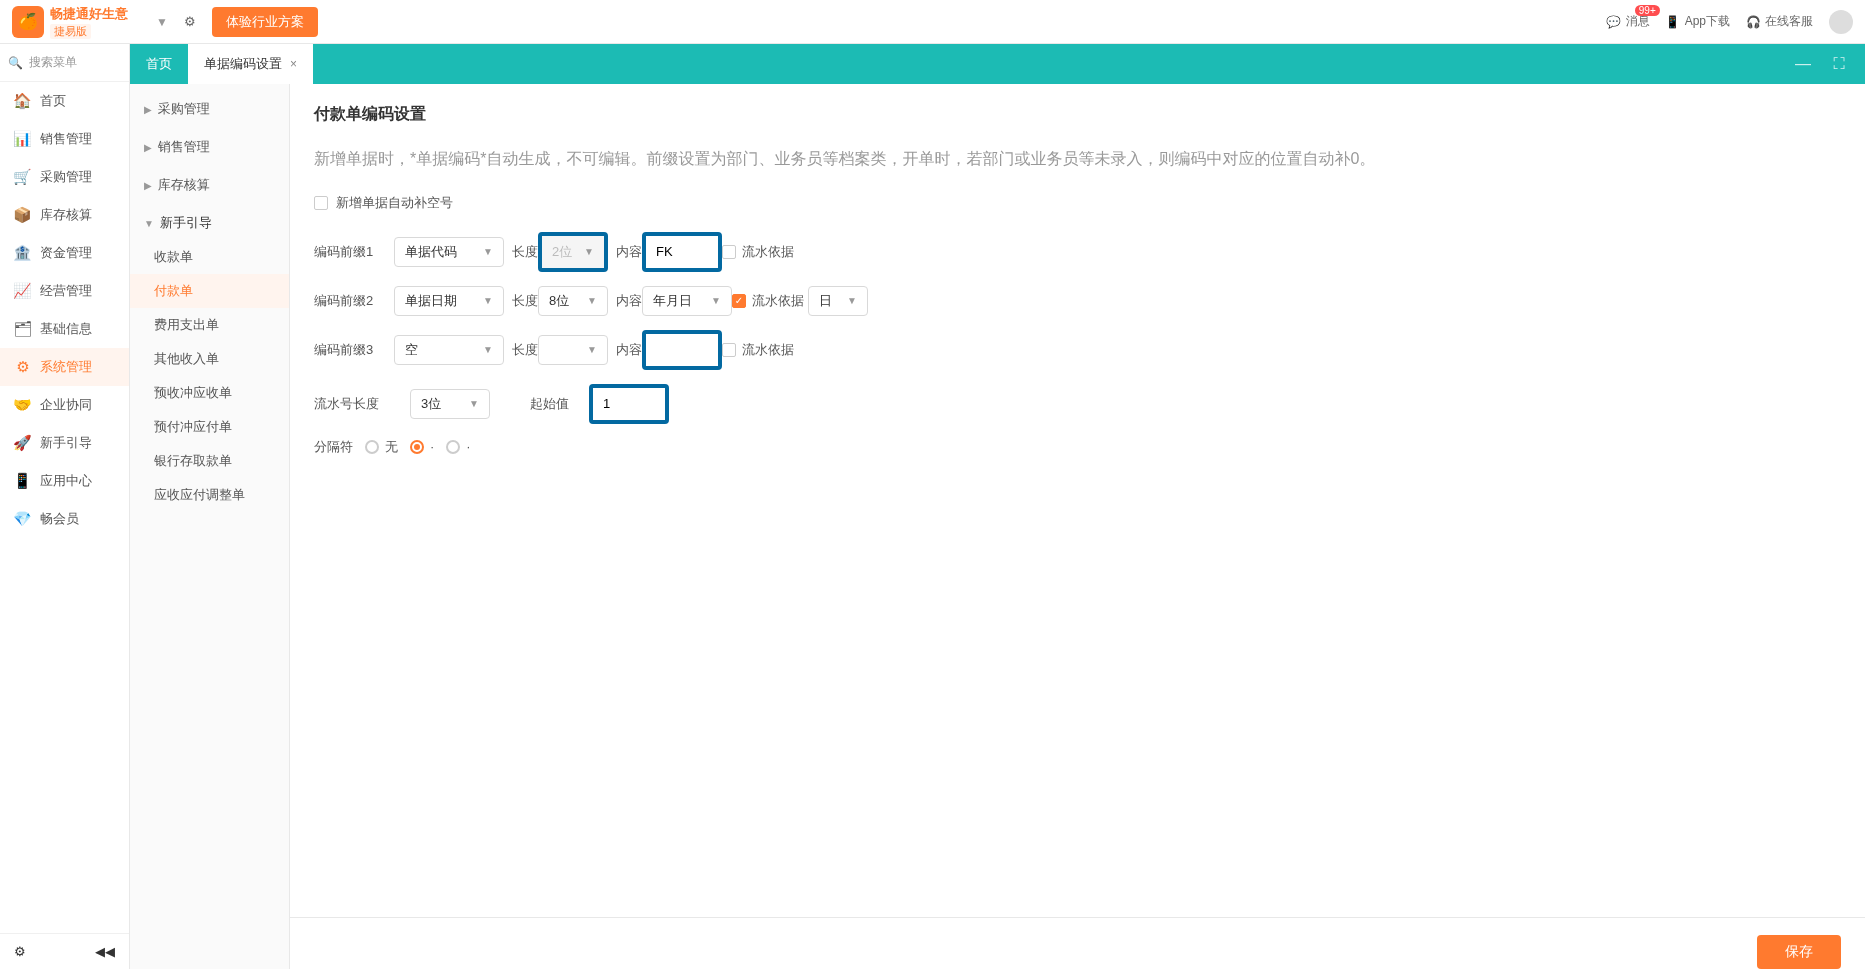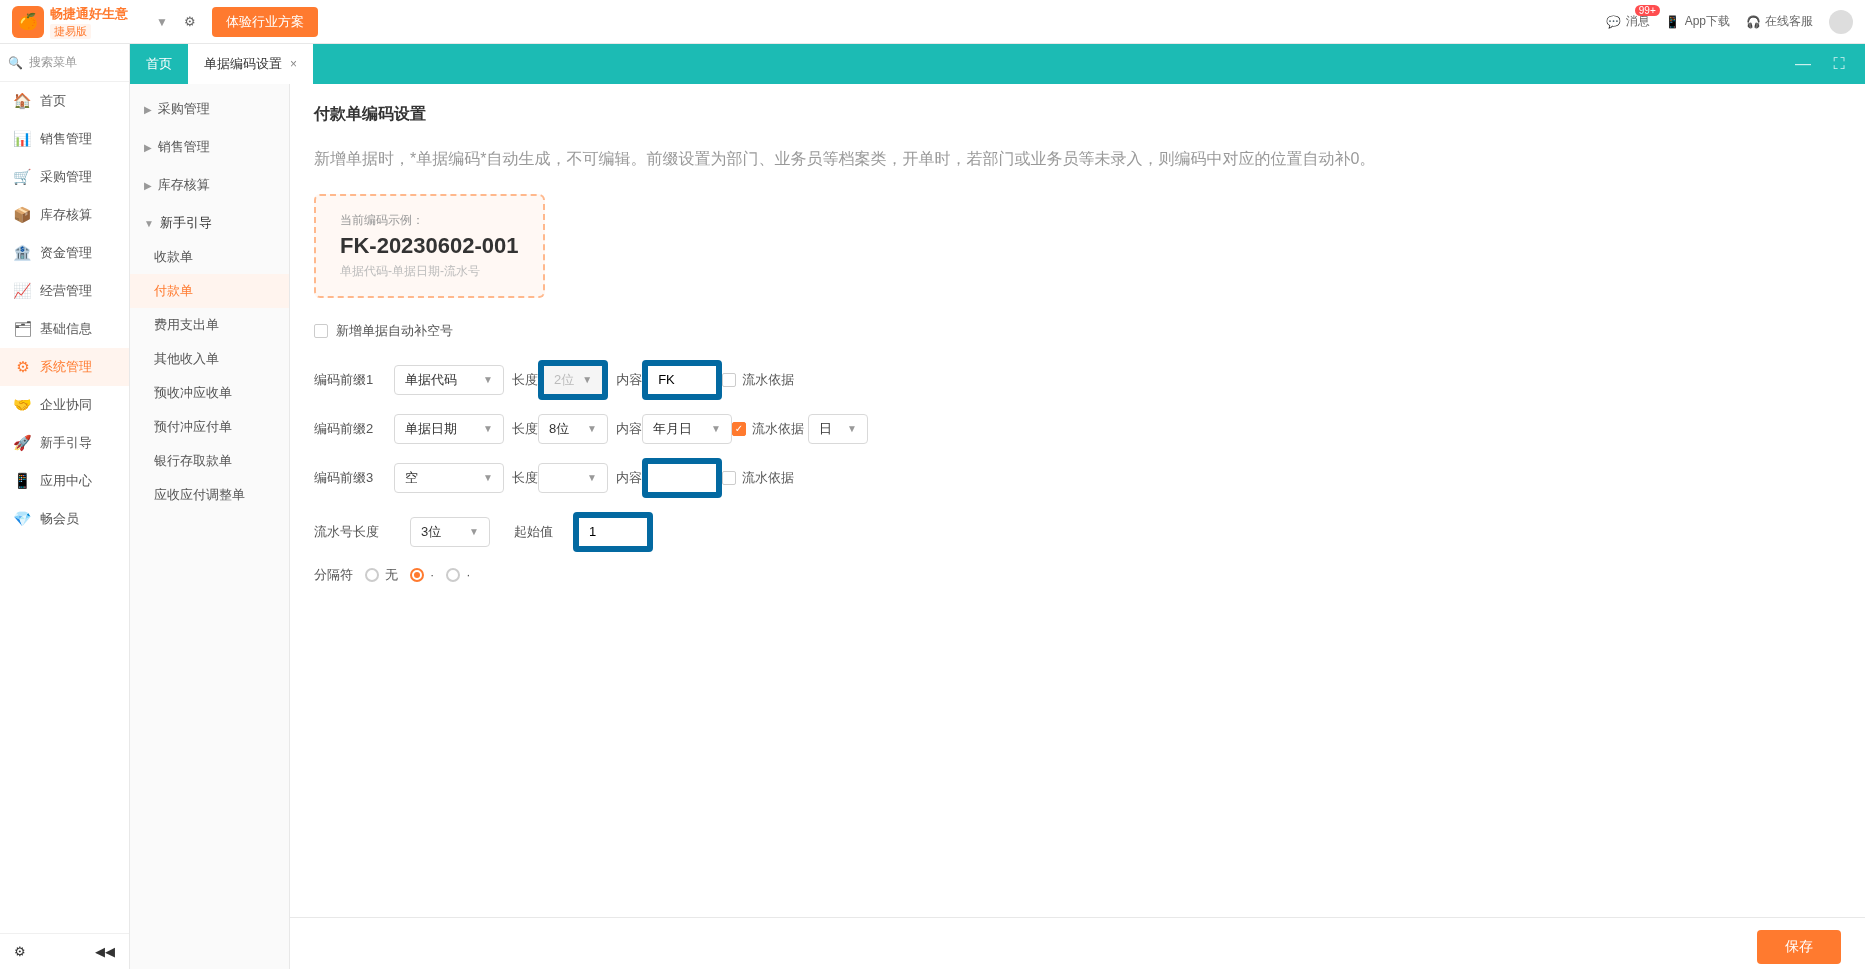--- a/index.html
+++ b/index.html
@@ -163,21 +163,21 @@
       background: #fff;
       display: flex;
       align-items: center;
       gap: 8px;
       cursor: pointer;
       min-width: 100px;
       height: 30px;
     }
     .form-select .arrow { font-size: 10px; color: #999; margin-left: auto; }
     .form-input {
-      border: 6px solid #0369a1;
+      border: 4px solid #0369a1;
       border-radius: 4px;
       padding: 4px 10px;
       font-size: 13px;
       background: #fff;
       height: 40px;
       min-width: 80px;
     }
     .form-input.disabled { background: #f5f5f5; color: #bbb; }
     .length-label { font-size: 13px; color: #555; margin-left: 8px; }
     .content-label { font-size: 13px; color: #555; margin-left: 8px; }
@@ -194,23 +194,23 @@
     
     .sep-row { display: flex; align-items: center; gap: 12px; margin-top: 8px; font-size: 13px; color: #555; }
     .sep-radio { display: flex; align-items: center; gap: 6px; }
 
     
     .save-bar {
       height: 52px;
       background: #fff;
       border-top: 1px solid #e8e8e8;
       display: flex;
-      align-items: flex-start;
+      align-items: flex-end;
       justify-content: flex-end;
-      padding: 12px 24px;
+      padding: 0 24px;
       flex-shrink: 0;
     }
     .save-btn {
       background: #ff7a2f;
       color: #fff;
       border: none;
       padding: 8px 28px;
       border-radius: 4px;
       font-size: 14px;
       cursor: pointer;
@@ -374,25 +374,20 @@
         <div class="page-main">
 
           <div class="page-title">付款单编码设置</div>
 
           
 
           
           <div class="info-text">新增单据时，*单据编码*自动生成，不可编辑。前缀设置为部门、业务员等档案类，开单时，若部门或业务员等未录入，则编码中对应的位置自动补0。</div>
 
           
-          <div class="preview-card">
-            <div class="preview-label">当前编码示例：</div>
-            <div class="preview-code">FK-20230602-001</div>
-            <div class="preview-sub">单据代码-单据日期-流水号</div>
-          </div>
 
           
           <div class="auto-fill-row">
             <div class="checkbox-box"></div>
             <span>新增单据自动补空号</span>
           </div>
 
           
           <div class="form-row">
             <span class="form-label">编码前缀1</span>
@@ -460,21 +455,21 @@
             </div>
           </div>
 
           
           <div class="serial-row">
             <span class="form-label">流水号长度</span>
             <div class="form-select" style="min-width:80px;">
               <span>3位</span>
               <span class="arrow">▼</span>
             </div>
-            <span style="font-size:13px;color:#555;margin-left:8px;">起始值</span>
+            <span style="font-size:13px;color:#555;margin-left:24px;">起始值</span>
             <input class="form-input" value="1" style="width: 80px; margin-left: 4px;">
           </div>
 
           
           <div class="sep-row">
             <span>分隔符</span>
             <label class="sep-radio">
               <div class="radio-dot"></div>
               <span>无</span>
             </label>

